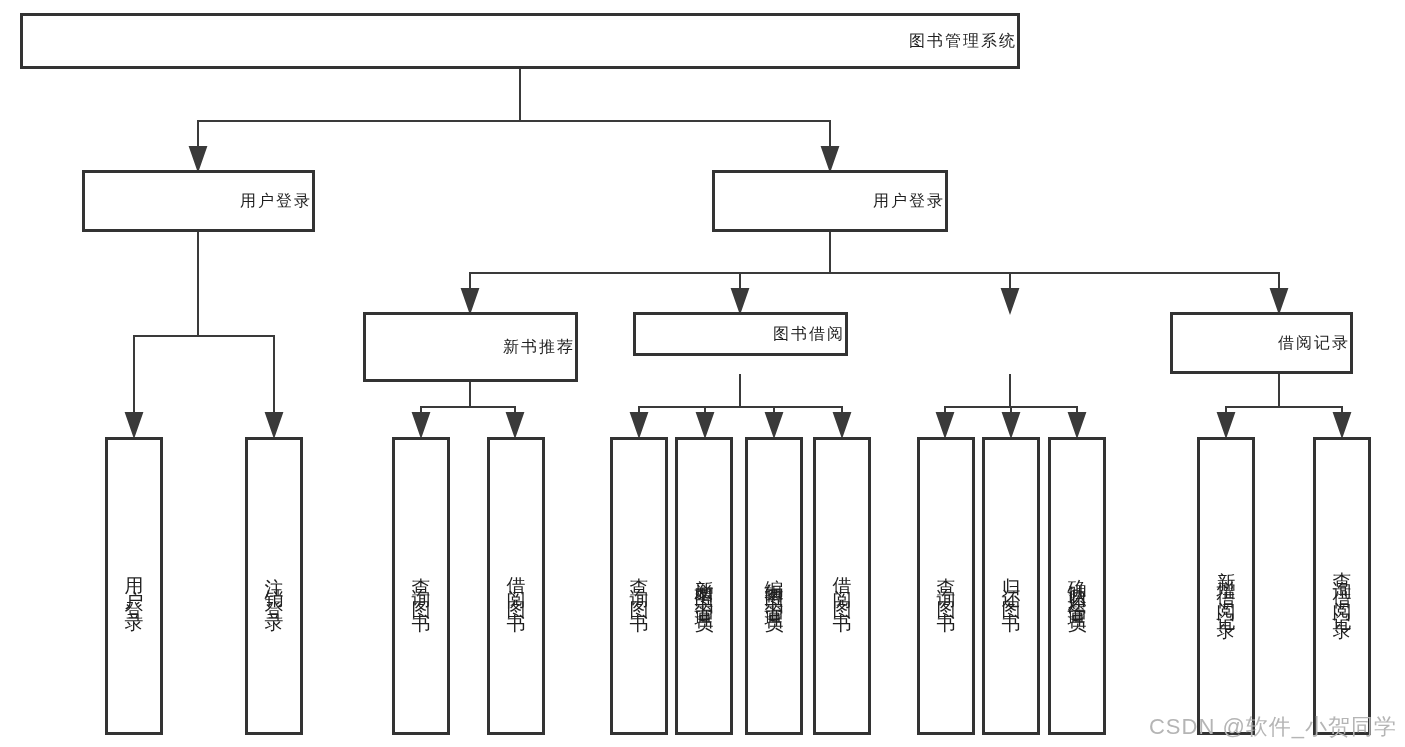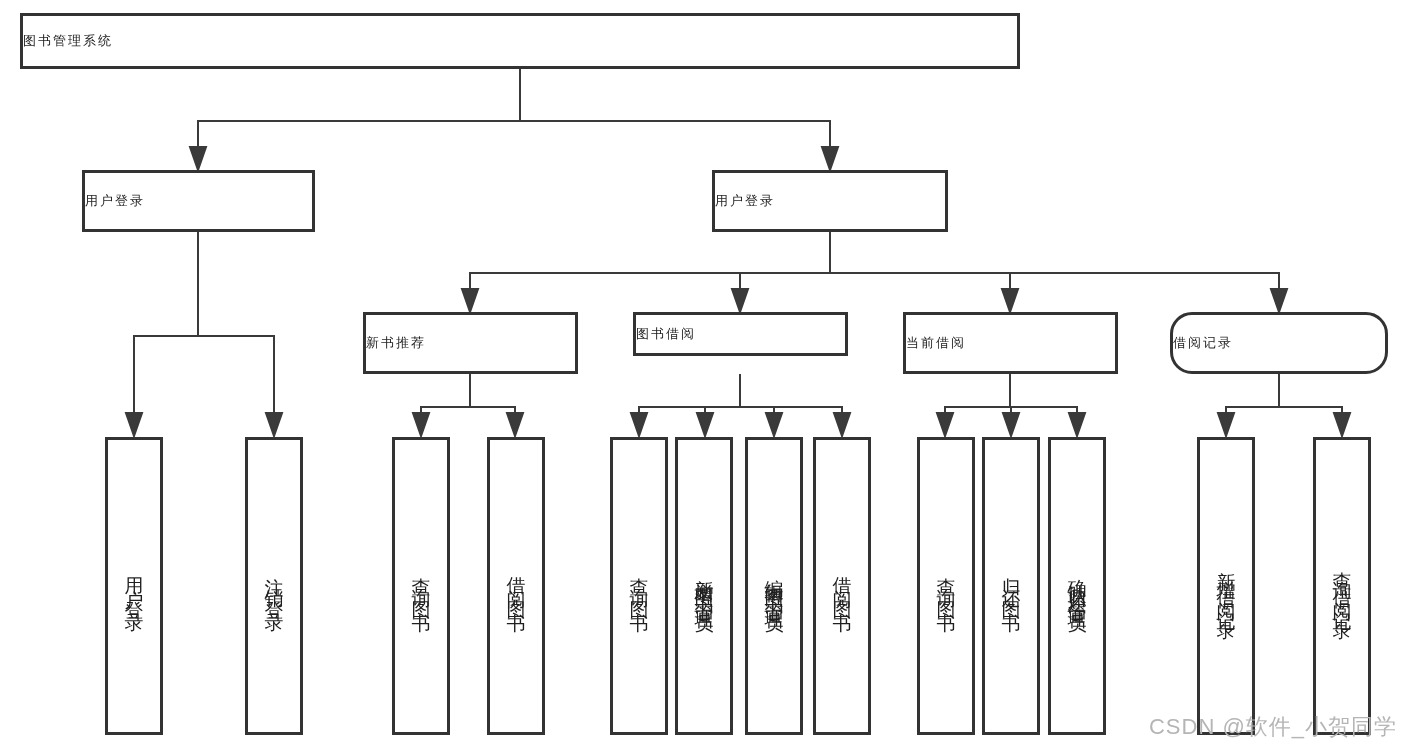--- a/index.html
+++ b/index.html
@@ -17,22 +17,22 @@
     font-family:"Liberation Sans","DejaVu Sans",sans-serif;
     color:var(--text);
     overflow:hidden;
   }
   #wires{position:absolute;left:0;top:0;z-index:1;}
   .hbox{
     position:absolute;
     box-sizing:border-box;
     border:3px solid var(--border);
     background:var(--bg);
-    display:flex;align-items:center;justify-content:flex-start;
-    font-size:13px;letter-spacing:2px;
+    display:flex;align-items:center;justify-content:flex-end;
+    font-size:16px;letter-spacing:2px;
     z-index:2;
   }
   .leaf{
     position:absolute;
     box-sizing:border-box;
     width:58px;height:298px;top:437px;
     border:3px solid var(--border);
     background:var(--bg);
     display:flex;align-items:center;justify-content:center;
     writing-mode:vertical-rl;
@@ -123,30 +123,27 @@
     <span>图书管理系统</span>
   </div>
 
   <div class="hbox" style="left:82px;top:170px;width:233px;height:62px;">
     <span>用户登录</span>
   </div>
   <div class="hbox" style="left:712px;top:170px;width:236px;height:62px;">
     <span>用户登录</span>
   </div>
 
-  <div class="hbox" style="left:363px;top:312px;width:215px;height:62px;">
+  <div class="hbox" style="left:363px;top:312px;width:215px;height:70px;">
     <span>新书推荐</span>
   </div>
   <div class="hbox" style="left:633px;top:312px;width:215px;height:44px;">
     <span>图书借阅</span>
   </div>
-  <div class="hbox" style="left:903px;top:312px;width:215px;height:62px;">
-    <span>当前借阅</span>
-  </div>
-  <div class="hbox" style="left:1170px;top:312px;width:218px;height:62px;border-radius:22px;">
+  <div class="hbox" style="left:1170px;top:312px;width:183px;height:62px;">
     <span>借阅记录</span>
   </div>
 
   <div class="leaf" style="left:105px;">
     <span>用户登录</span>
   </div>
   <div class="leaf" style="left:245px;">
     <span>注销登录</span>
   </div>
   <div class="leaf" style="left:392px;">

